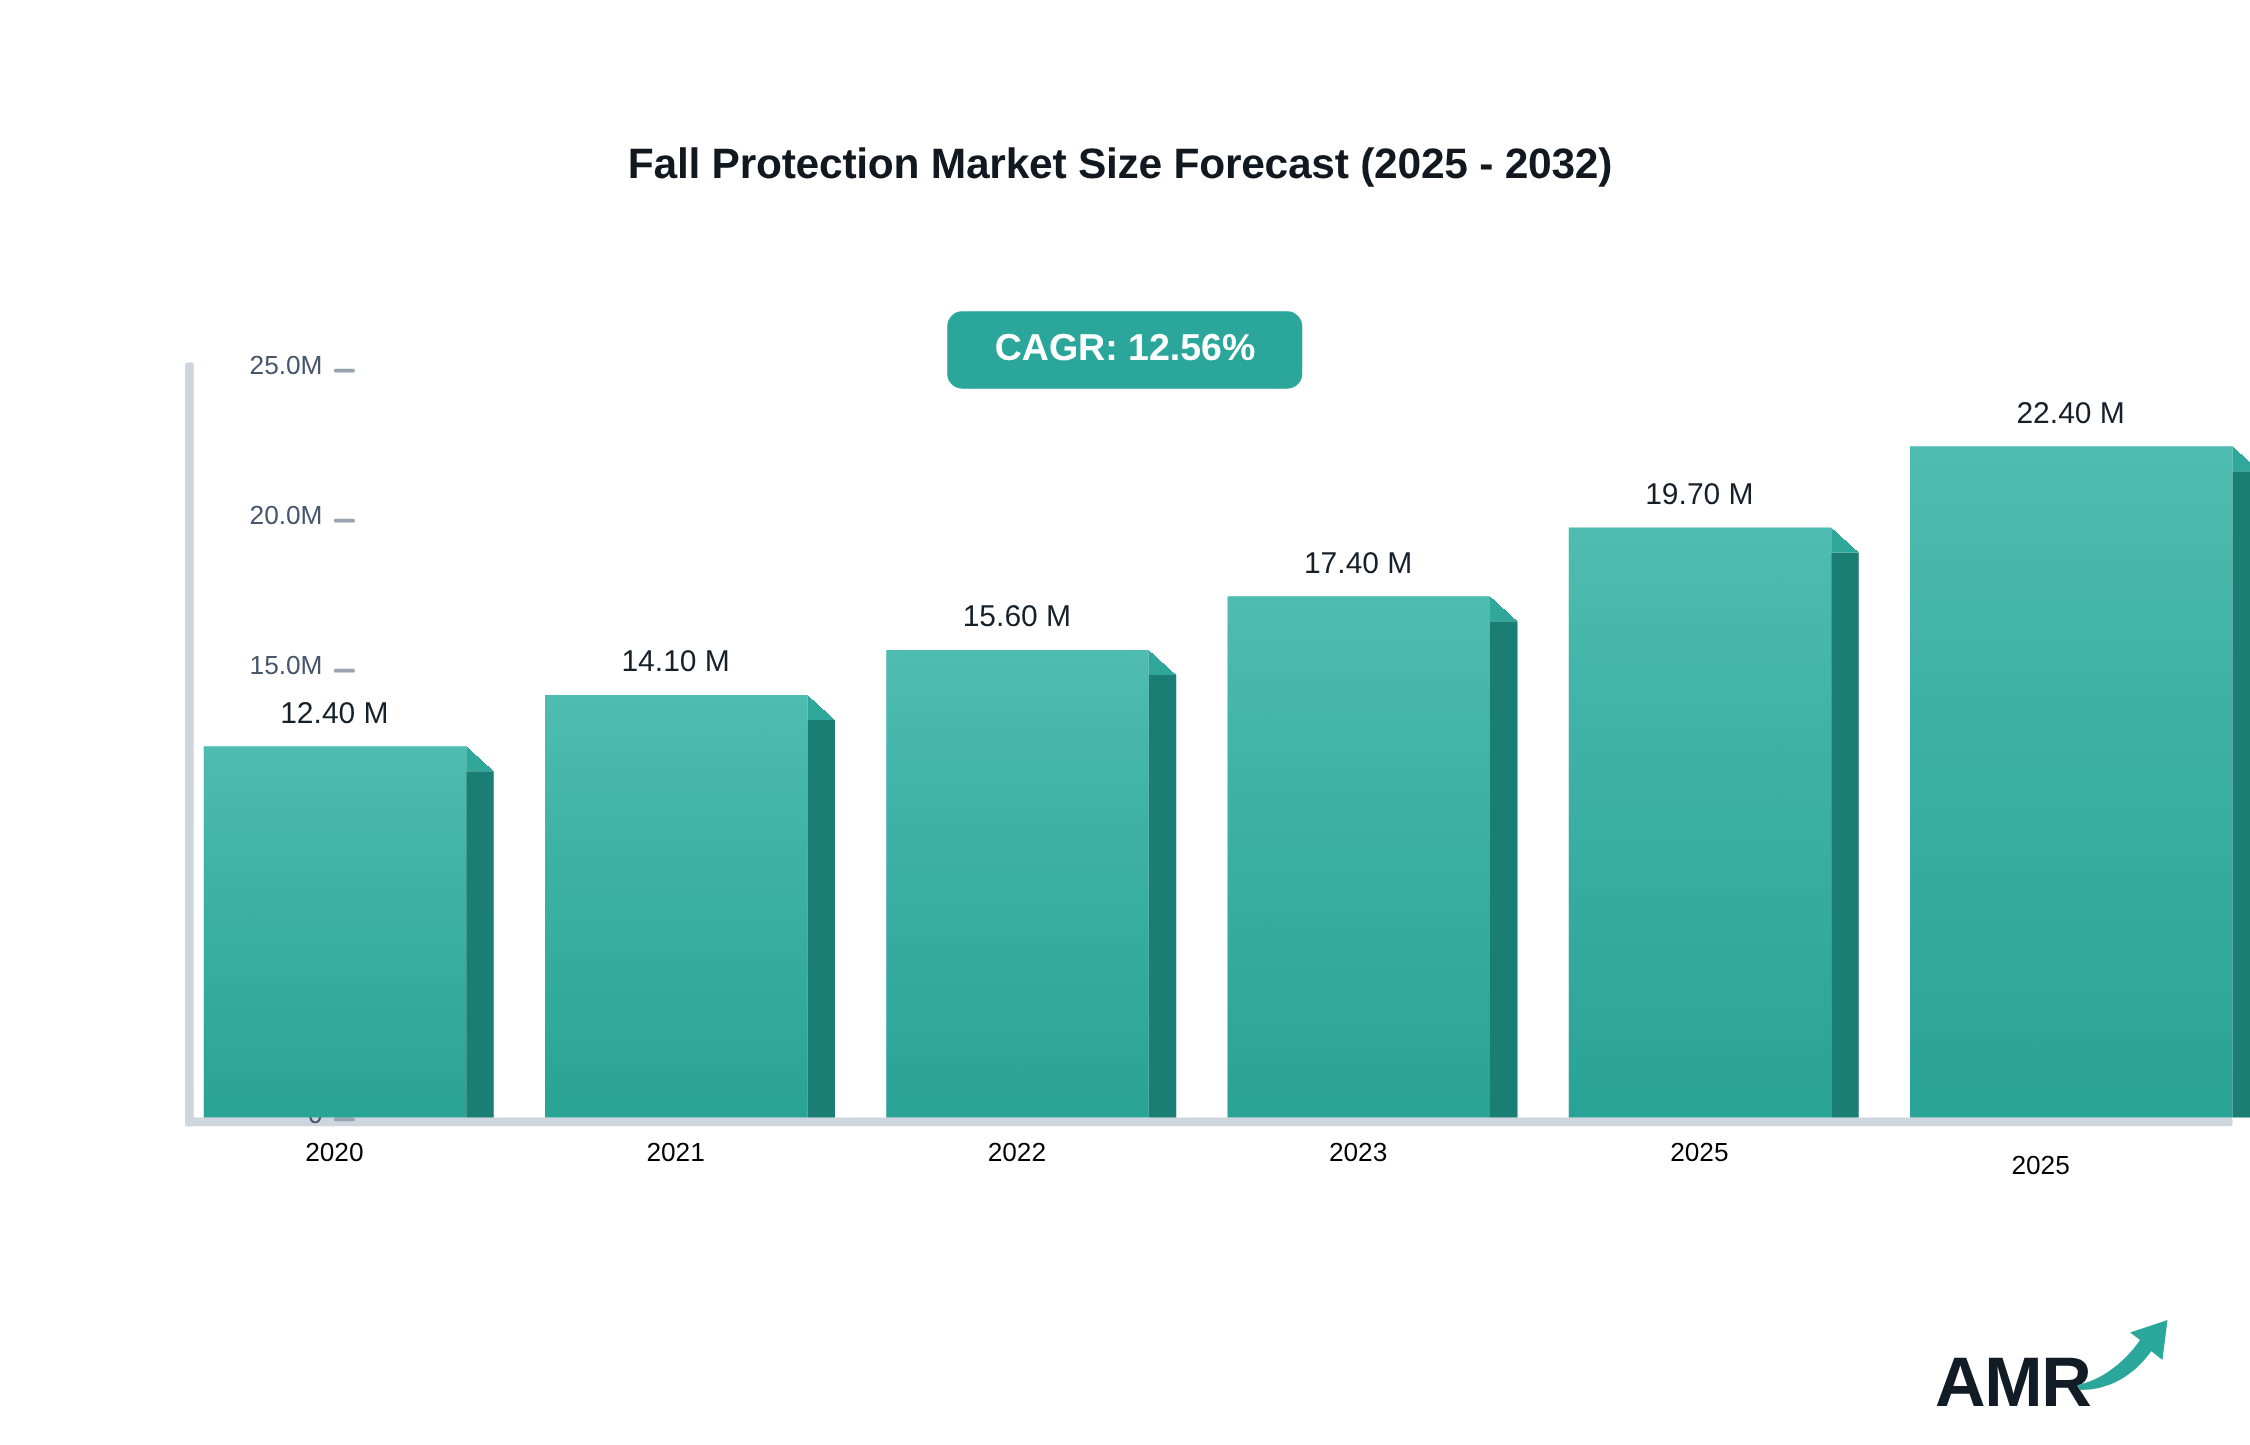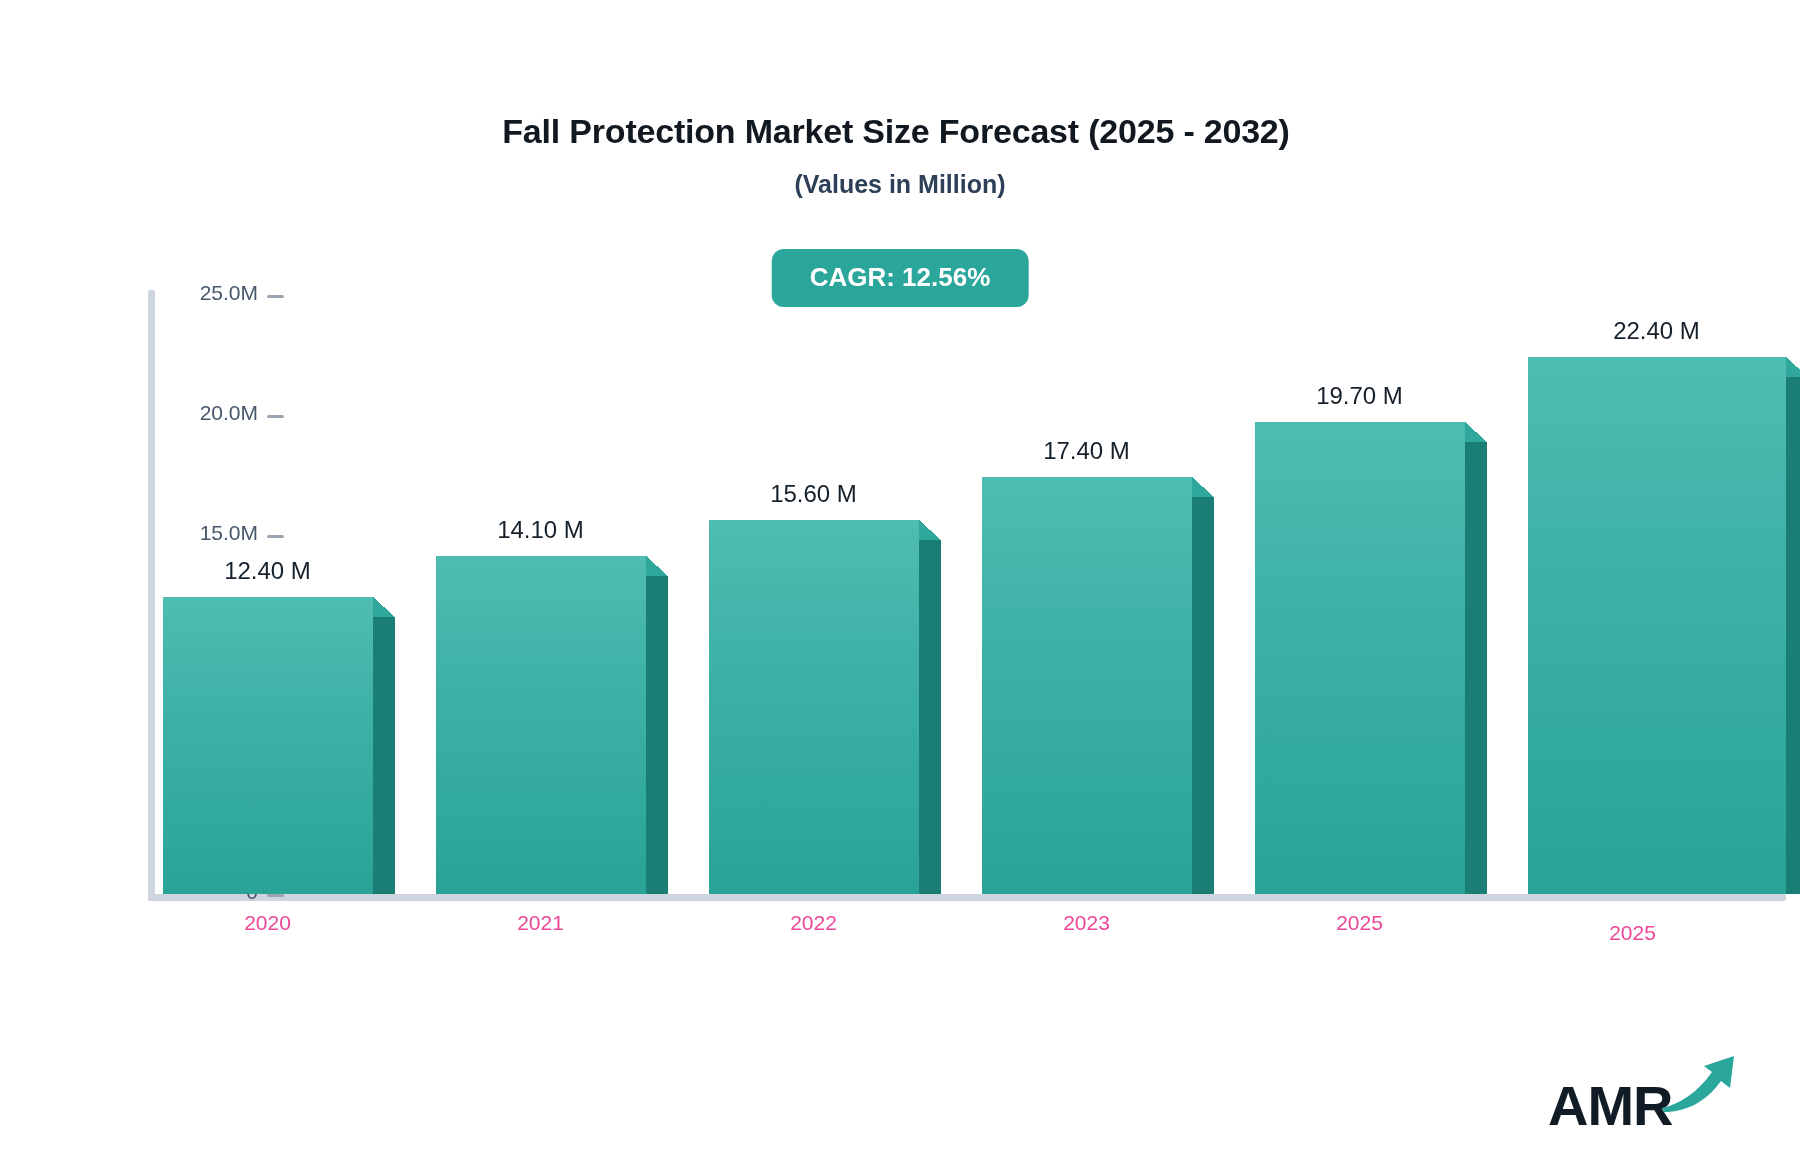--- a/index.html
+++ b/index.html
@@ -45,21 +45,21 @@
   }
 
   
   #cagr-badge {
     position: absolute;
     top: 249px;
     left: 50%;
     transform: translateX(-50%);
     background: #2aa69b;
     color: #ffffff;
-    font-size: 26px;
+    font-size: 30px;
     font-weight: bold;
     border-radius: 12px;
     padding: 15px 38px 17px 38px;
     white-space: nowrap;
     line-height: 1;
   }
 
   
   
   #plot {
@@ -160,21 +160,21 @@
     font-size: 24px;
     color: #15202b;
     white-space: nowrap;
   }
 
   
   .x-tick-label {
     position: absolute;
     top: 621px;
     font-size: 21px;
-    color: #ec4899;
+    color: #000000;
     text-align: center;
     white-space: nowrap;
   }
 
   
   #amr-logo {
     position: absolute;
     right: 62px;
     bottom: 28px;
     width: 190px;
@@ -199,21 +199,20 @@
     height: 70px;
   }
 </style>
 </head>
 <body>
 
 <div id="page">
 
   <div id="chart-title">Fall Protection Market Size Forecast (2025 - 2032)</div>
 
-  <div id="chart-subtitle">(Values in Million)</div>
 
   <div id="cagr-badge">CAGR: 12.56%</div>
 
   <div id="plot">
     <div id="y-axis-line"></div>
     <div id="x-axis-line"></div>
 
     <div id="y-ticks">
         <div class="y-tick-row" style="top: 604px;">
           <div class="y-tick-label">0</div>

